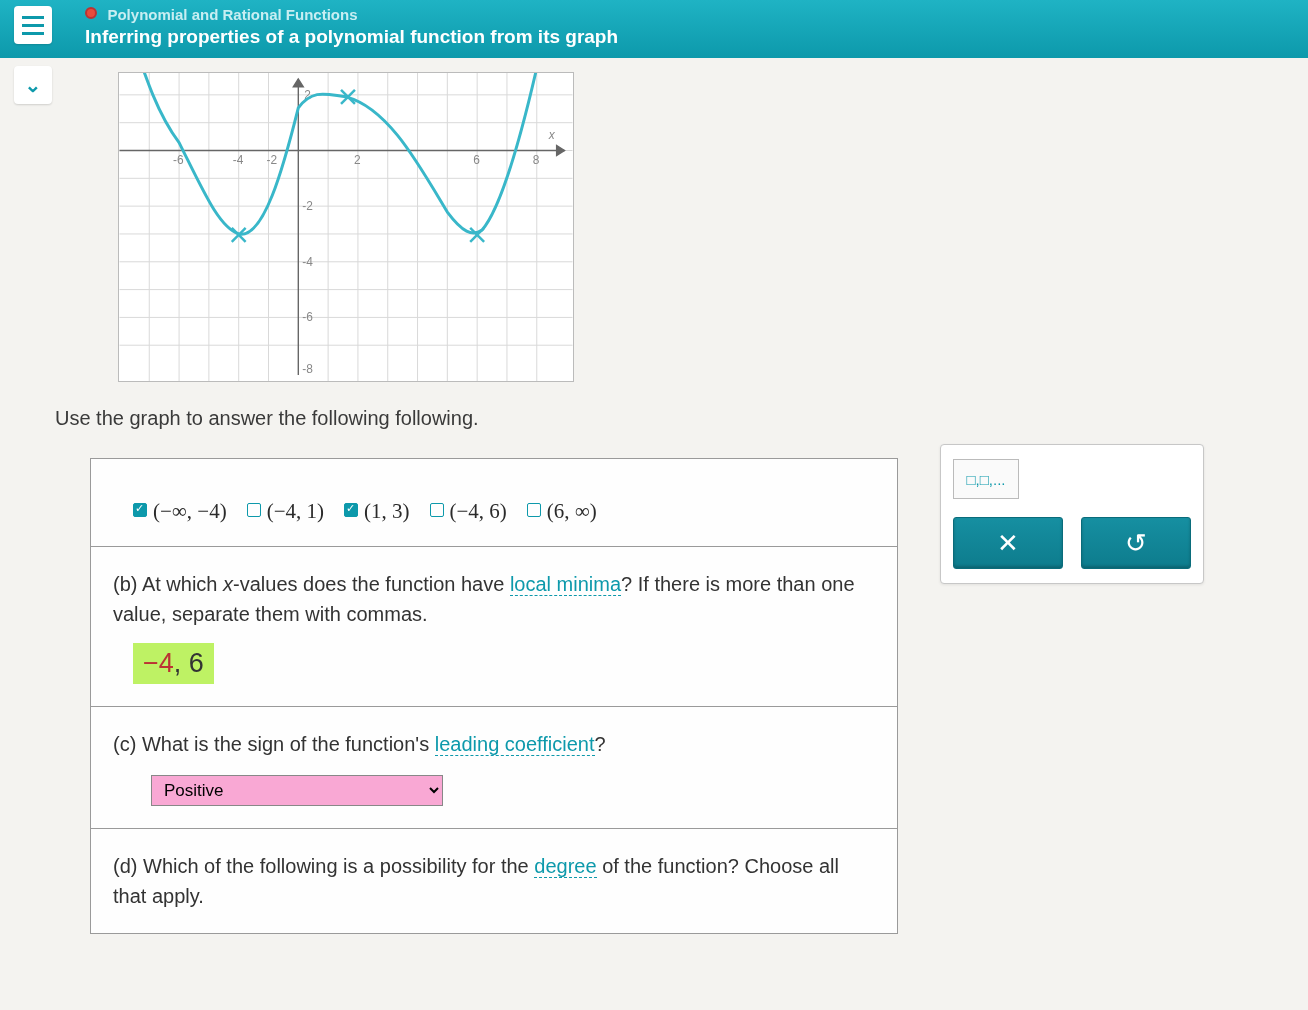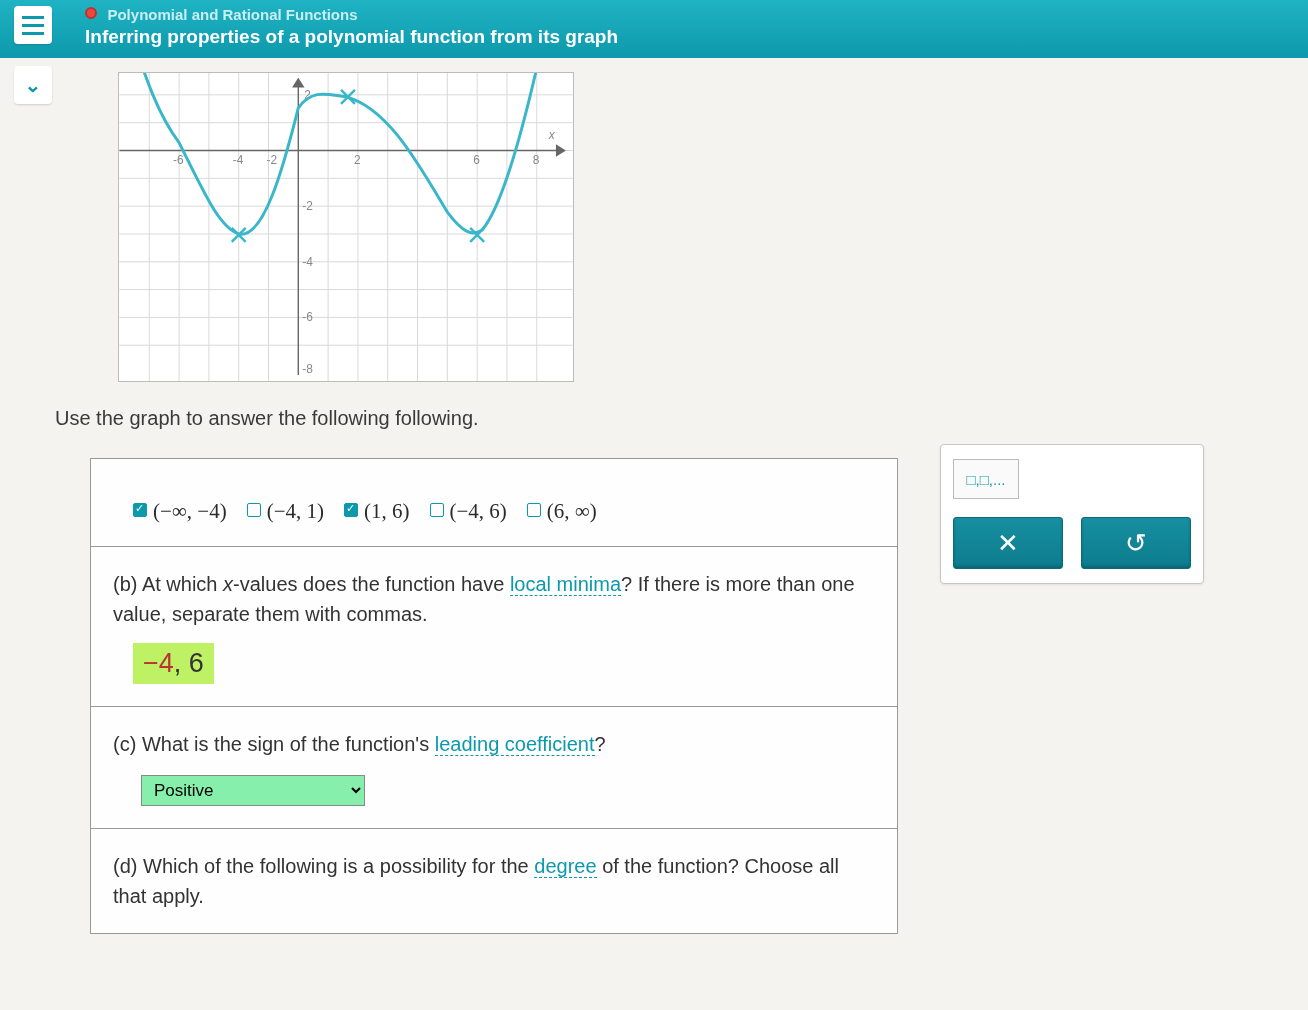--- a/index.html
+++ b/index.html
@@ -69,22 +69,22 @@
     display:inline-block; width:14px; height:14px; border:1.5px solid #0d99ab; border-radius:2px;
     vertical-align: 1px; margin-right:6px; position:relative;
   }
   .cbox.checked { background:#0d99ab; }
   .cbox.checked::after{
     content:"✓"; color:#fff; font-size:11px; position:absolute; left:1px; top:-2px;
   }
   .inputhl { display:inline-block; background:#bef264; padding:5px 10px; font-size:27px; color:#333; margin:14px 4px 0 20px;}
   .inputhl .neg{ color:#b33; }
   select.sign {
-    margin: 16px 0 0 28px; font-size: 17px; padding: 4px 8px; width: 224px;
-    border:1px solid #888; background:#86efac;
+    margin: 16px 0 0 38px; font-size: 17px; padding: 4px 8px; width: 292px;
+    border:1px solid #888; background:#f9a8d4;
   }
   .sidebar {
     position:absolute; left: 940px; top: 444px;
     width: 264px; background:#fff; border:1px solid #c7c7c7;
     border-radius: 4px; padding: 14px 12px 14px 12px;
     box-shadow: 0 1px 3px rgba(0,0,0,.08);
   }
   .palette-btn {
     width: 66px; height: 40px; border:1px solid #bbb; background:#fafafa;
     color:#0d99ab; font-size:15px; display:flex; align-items:center; justify-content:center;
@@ -182,21 +182,21 @@
   </div>
 
   <div class="instruction">Use the graph to answer the following following.</div>
 
   <div class="question-panel">
 
     <div class="qrow">
       <div class="opts math">
         <span><span class="cbox checked"></span><span>(−∞, −4)</span></span>
         <span><span class="cbox"></span><span>(−4, 1)</span></span>
-        <span><span class="cbox checked"></span><span>(1, 6)</span></span>
+        <span><span class="cbox checked"></span><span>(1, 3)</span></span>
         <span><span class="cbox"></span><span>(−4, 6)</span></span>
         <span><span class="cbox"></span><span>(6, ∞)</span></span>
       </div>
     </div>
 
     <div class="qrow">
       <div class="qtext">
         <span>(b) At which </span><i><span>x</span></i><span>-values does the function have </span><span class="term">local minima</span><span>? If there is more than one value, separate them with commas.</span>
       </div>
       <span class="inputhl"><span class="neg">−4</span><span>, 6</span></span>

